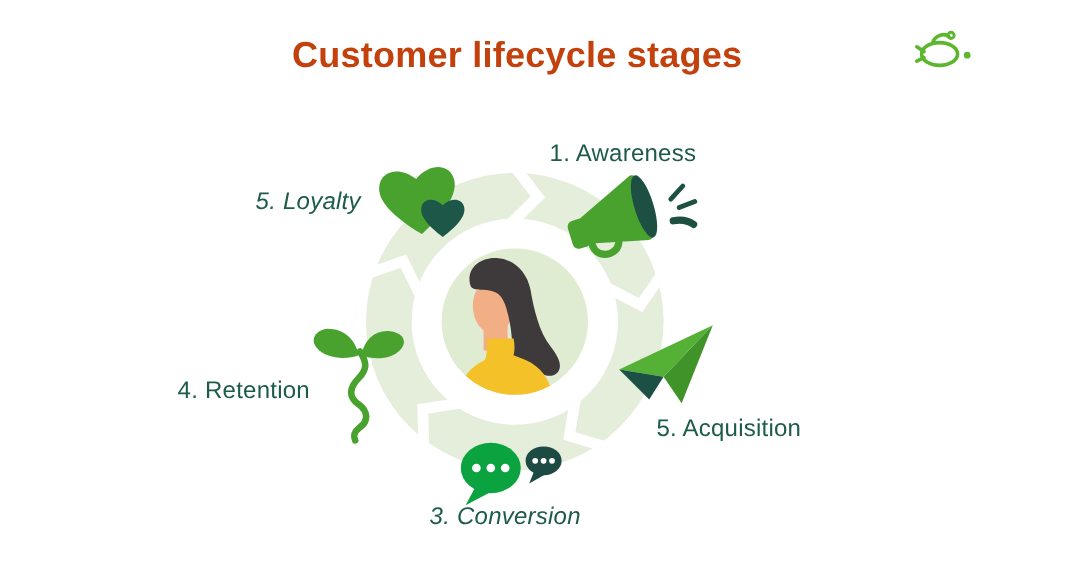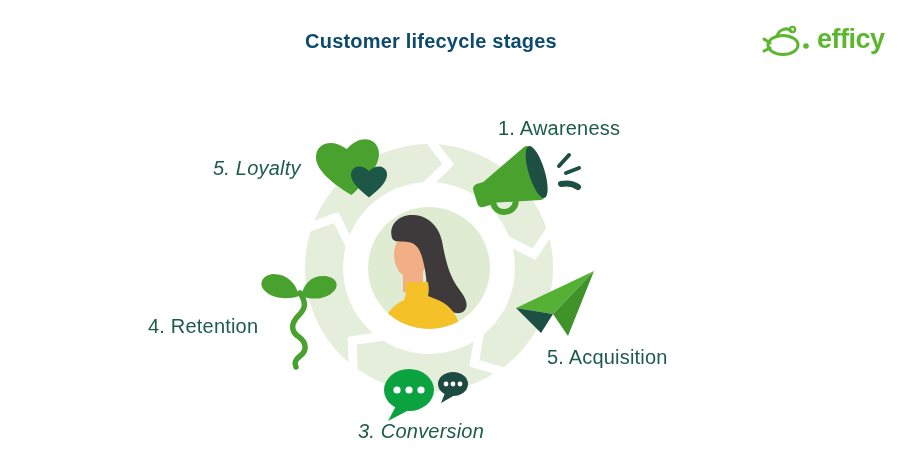--- a/index.html
+++ b/index.html
@@ -3,36 +3,36 @@
 <meta charset="utf-8">
 <style>
   html,body{margin:0;padding:0;}
   body{
     width:900px;height:470px;position:relative;overflow:hidden;
     background:#ffffff;
     font-family:"Liberation Sans", sans-serif;
   }
   .title{
     position:absolute;left:431px;top:30px;transform:translateX(-50%);
-    font-size:20px;font-weight:700;color:#0c4a6e;white-space:nowrap;
+    font-size:30px;font-weight:700;color:#c2410c;white-space:nowrap;
     letter-spacing:0.2px;
     text-align:right;
   }
   .brand{
     position:absolute;left:760px;top:20px;display:flex;align-items:center;gap:5px;
   }
   .brand-name{
     font-size:27px;font-weight:700;color:#5cb72f;letter-spacing:-0.5px;
   }
   .diagram{position:absolute;left:0;top:0;}
   .stage-label{
     position:absolute;font-size:20px;color:#1d5b4a;white-space:nowrap;
     letter-spacing:0.2px;
   }
-  .lbl-awareness{left:458px;top:117px;margin-left:40px;}
+  .lbl-awareness{left:458px;top:117px;}
   .lbl-acquisition{left:547px;top:346px;}
   .lbl-conversion{left:358px;top:420px;font-style:italic;}
   .lbl-retention{left:148px;top:315px;}
   .lbl-loyalty{left:213px;top:157px;font-style:italic;}
 </style>
 </head>
 <body>
 
 <div class="title">Customer lifecycle stages</div>
 
@@ -40,21 +40,20 @@
   <svg width="52" height="38" viewBox="0 0 52 38">
     <g fill="none" stroke="#5cb72f" stroke-width="3" stroke-linecap="round">
       <ellipse cx="23" cy="25" rx="15" ry="9.5"></ellipse>
       <path d="M 17,16 C 19,9 28,7 31,11"></path>
       <circle cx="32.5" cy="9.5" r="2.6" stroke-width="2.4"></circle>
       <path d="M 4,19 L 10,23"></path>
       <path d="M 4,31 L 10,28"></path>
     </g>
     <circle cx="46" cy="26" r="2.8" fill="#5cb72f"></circle>
   </svg>
-  <span class="brand-name">efficy</span>
 </div>
 
 <svg class="diagram" width="900" height="470" viewBox="0 0 900 470">
   <defs>
     <clipPath id="avatarClip">
         <circle cx="429" cy="268" r="61"></circle>
       </clipPath>
   </defs>
 
   <g>

